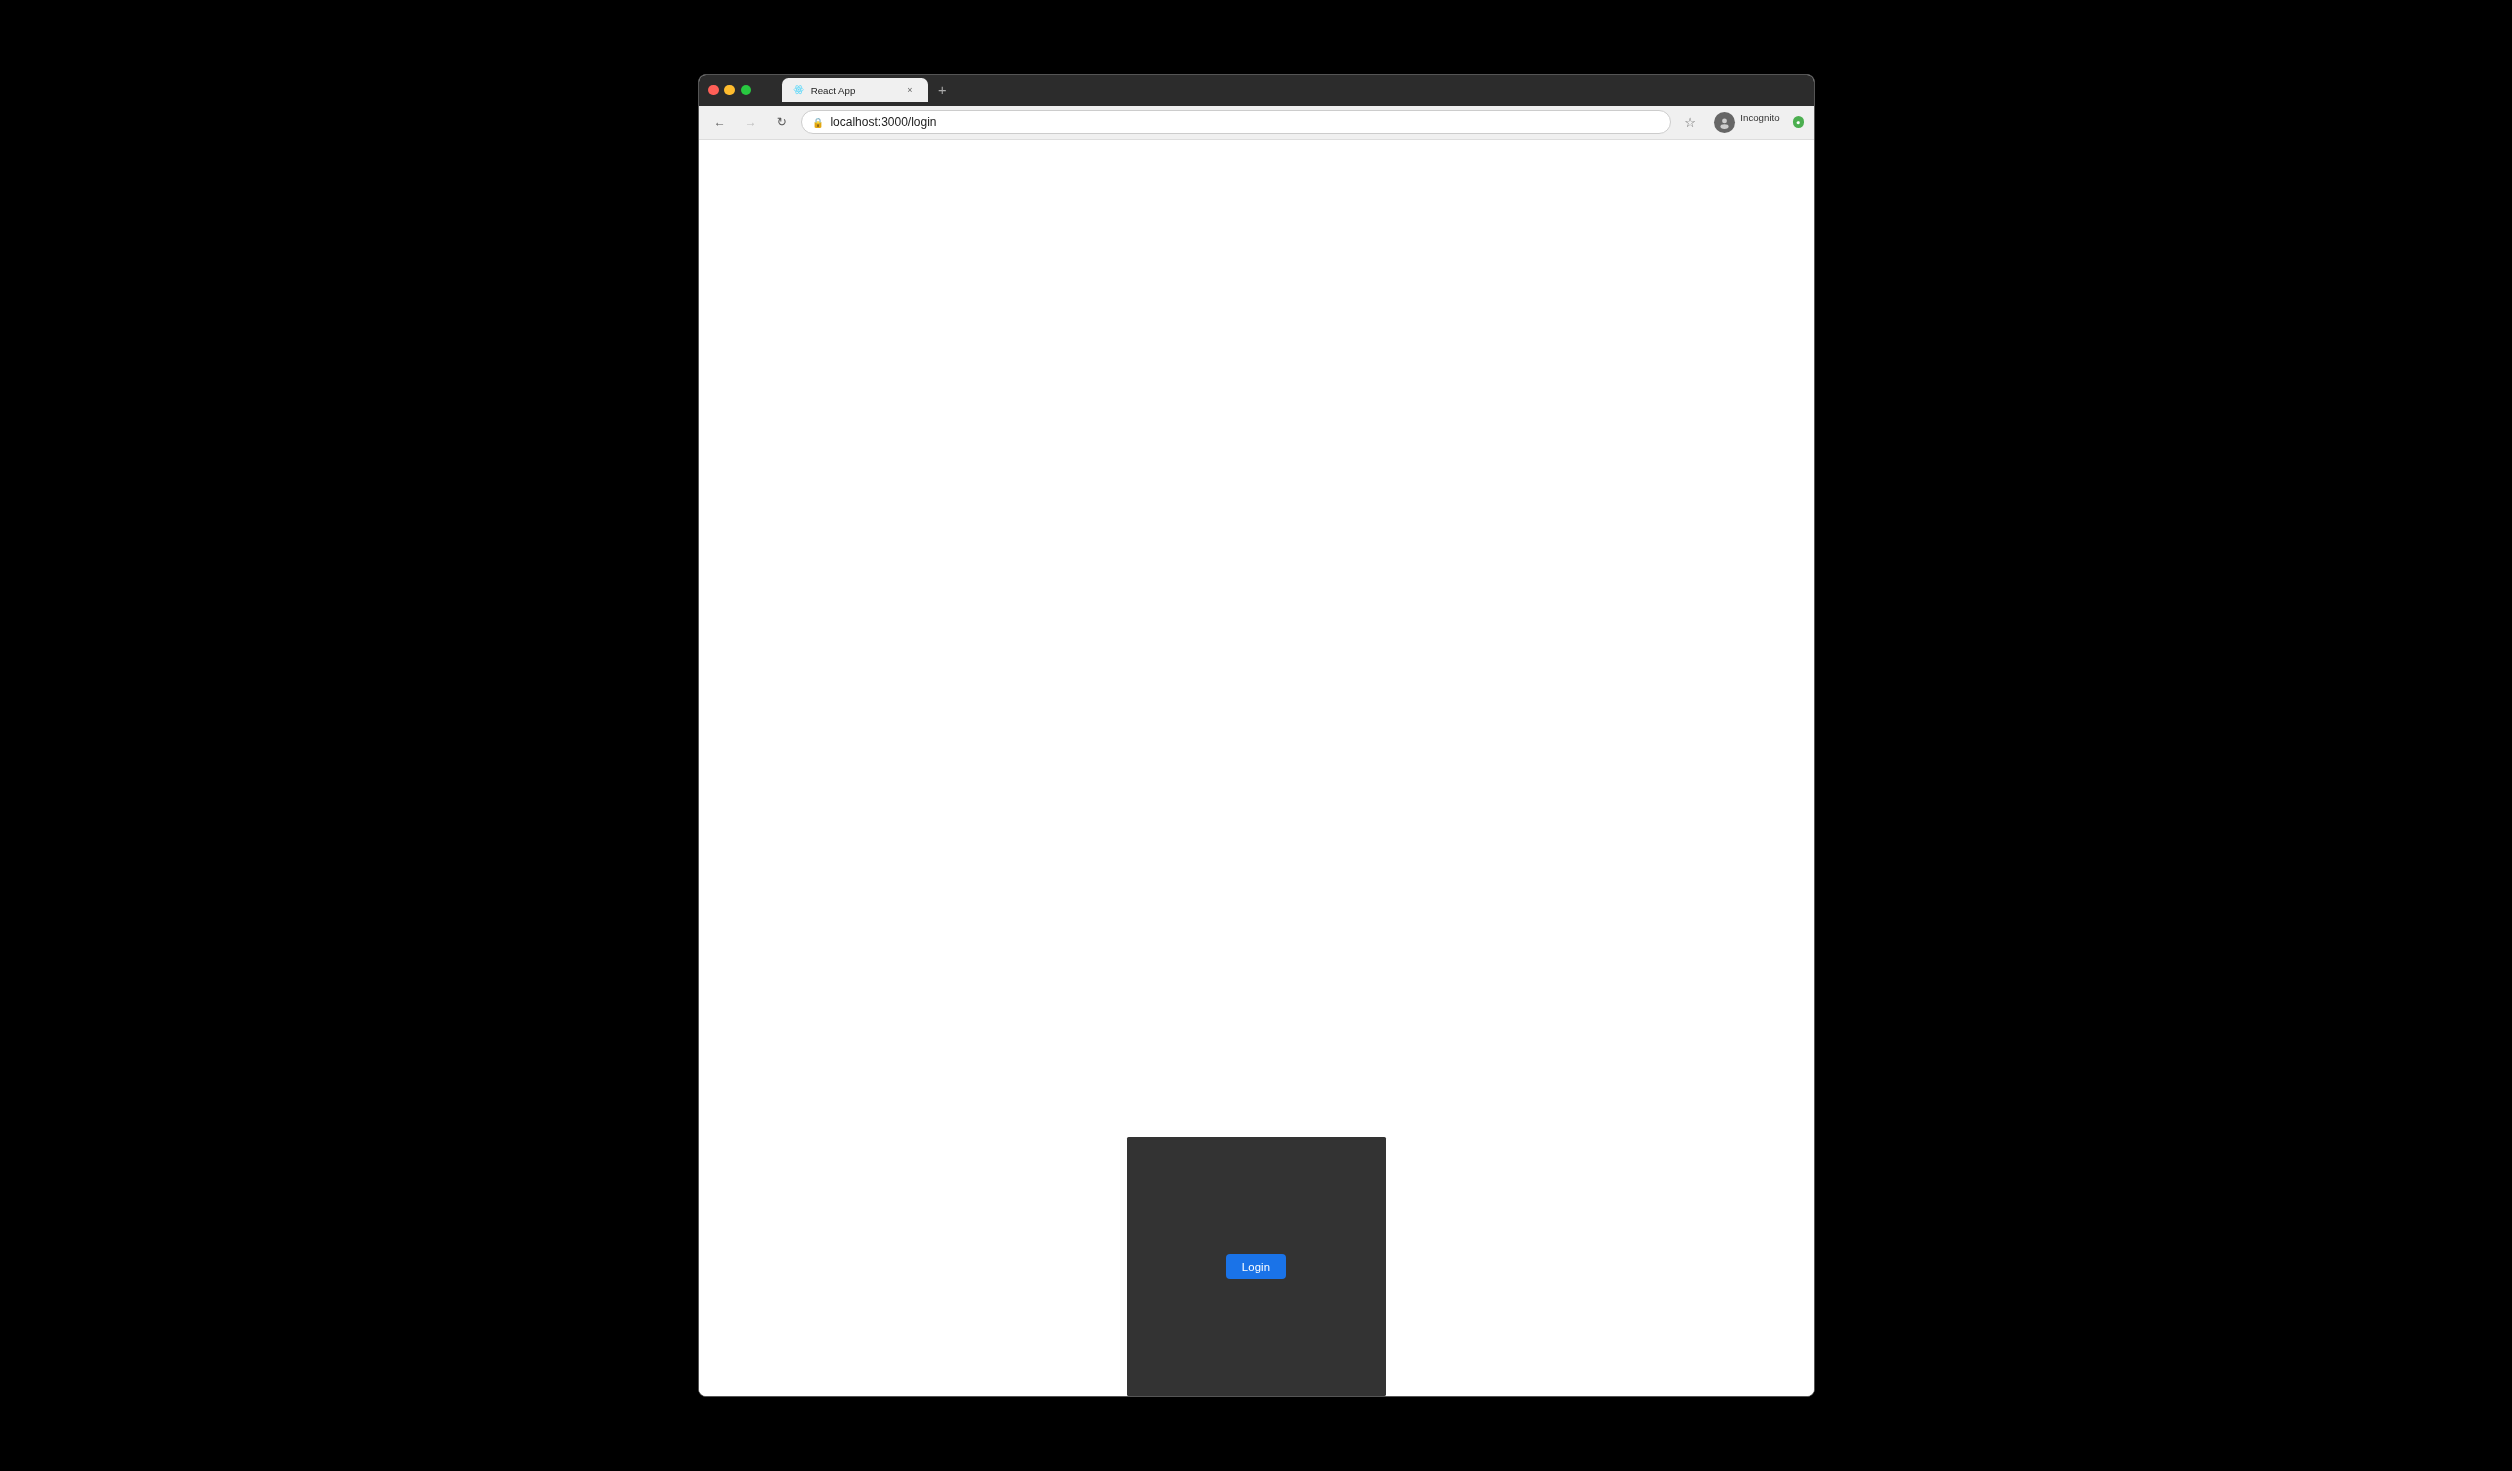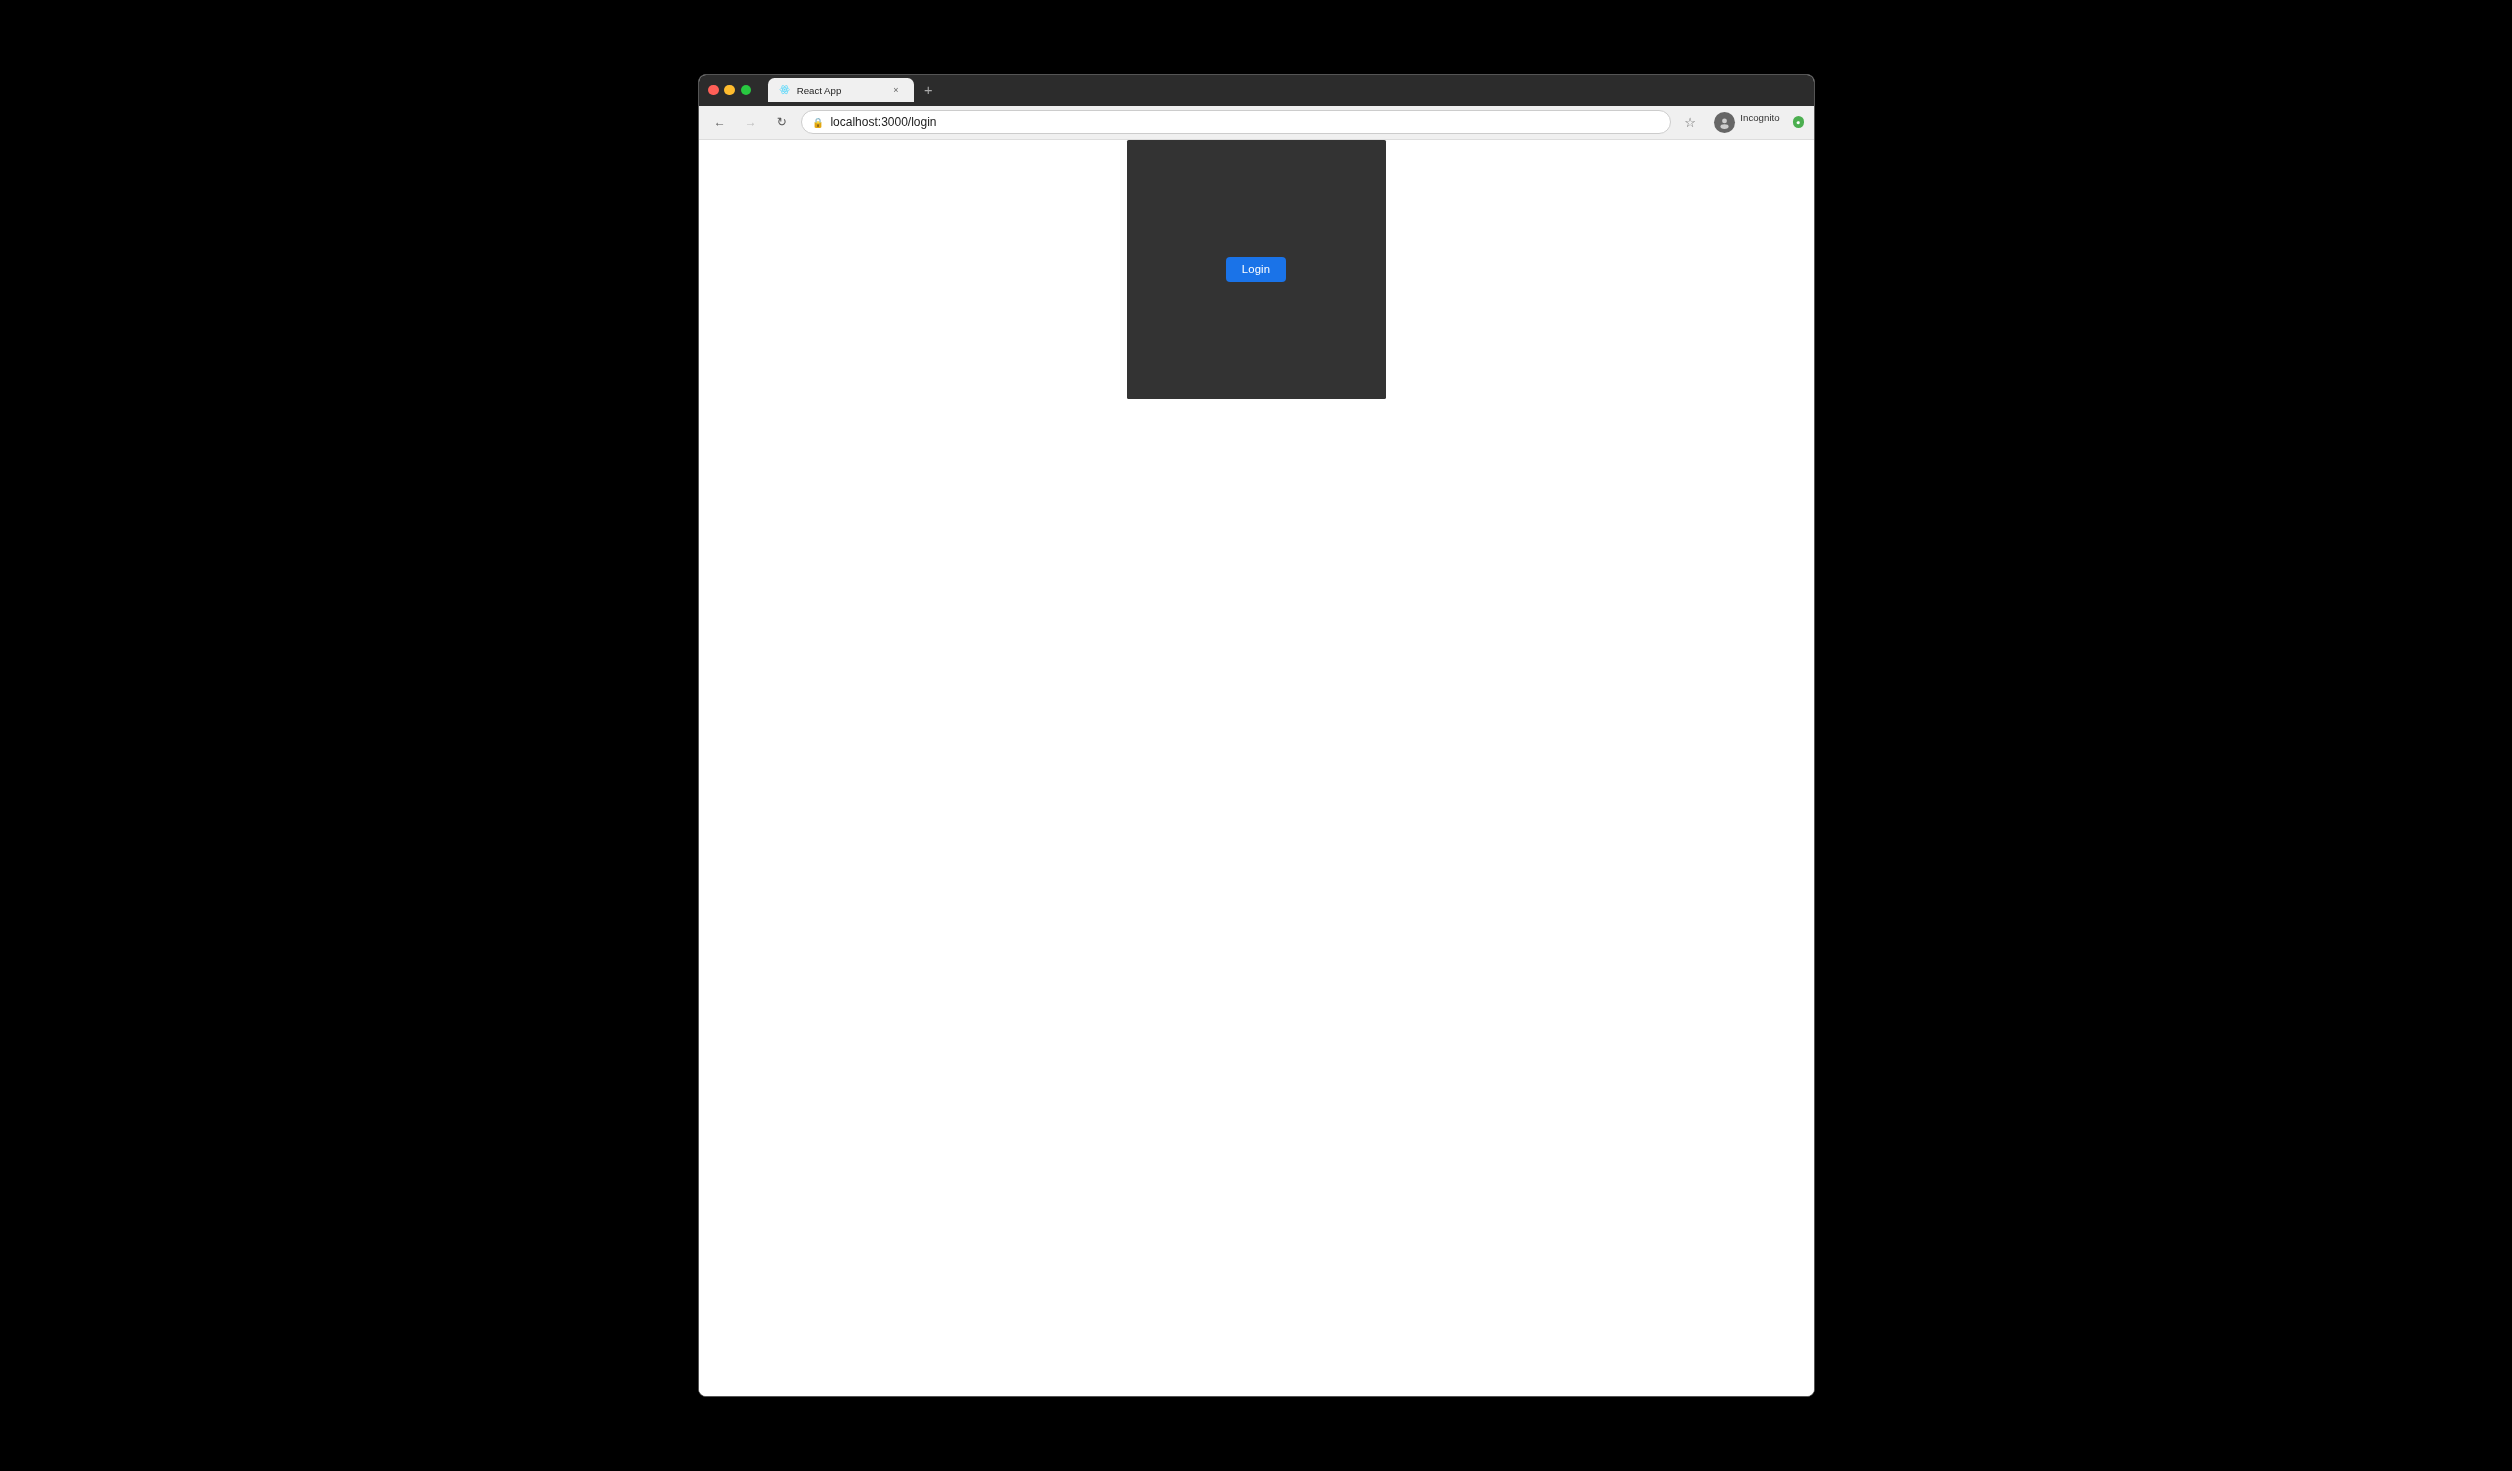--- a/index.html
+++ b/index.html
@@ -61,21 +61,21 @@
       background: #febc2e;
     }
 
     .traffic-light-maximize {
       background: #28c840;
     }
 
     .tab-bar {
       display: flex;
       align-items: center;
-      margin-left: 10px;
+      margin-left: 24px;
       gap: 3.2px;
     }
 
     .tab {
       background: #3c3c3c;
       border-radius: 6.5px 6.5px 0 0;
       padding: 4.9px 11.3px;
       display: flex;
       align-items: center;
       gap: 6.5px;
@@ -232,21 +232,21 @@
       justify-content: center;
       font-size: 7.3px;
       color: #fff;
     }
 
     
     .page-content {
       flex: 1;
       background: #fff;
       display: flex;
-      align-items: flex-start;
+      align-items: flex-end;
       justify-content: center;
       overflow: auto;
     }
 
     .login-card {
       width: 259px;
       height: 259px;
       background: #333;
       display: flex;
       align-items: center;

